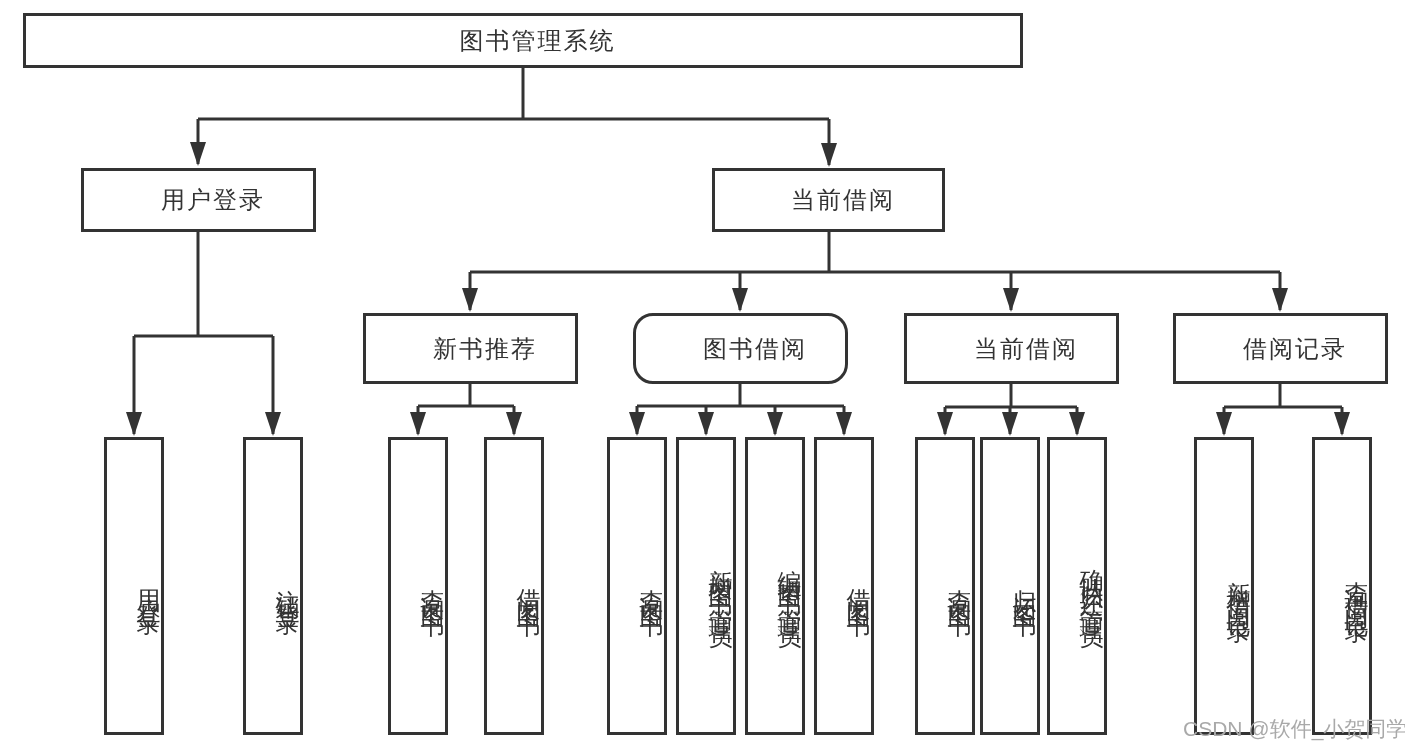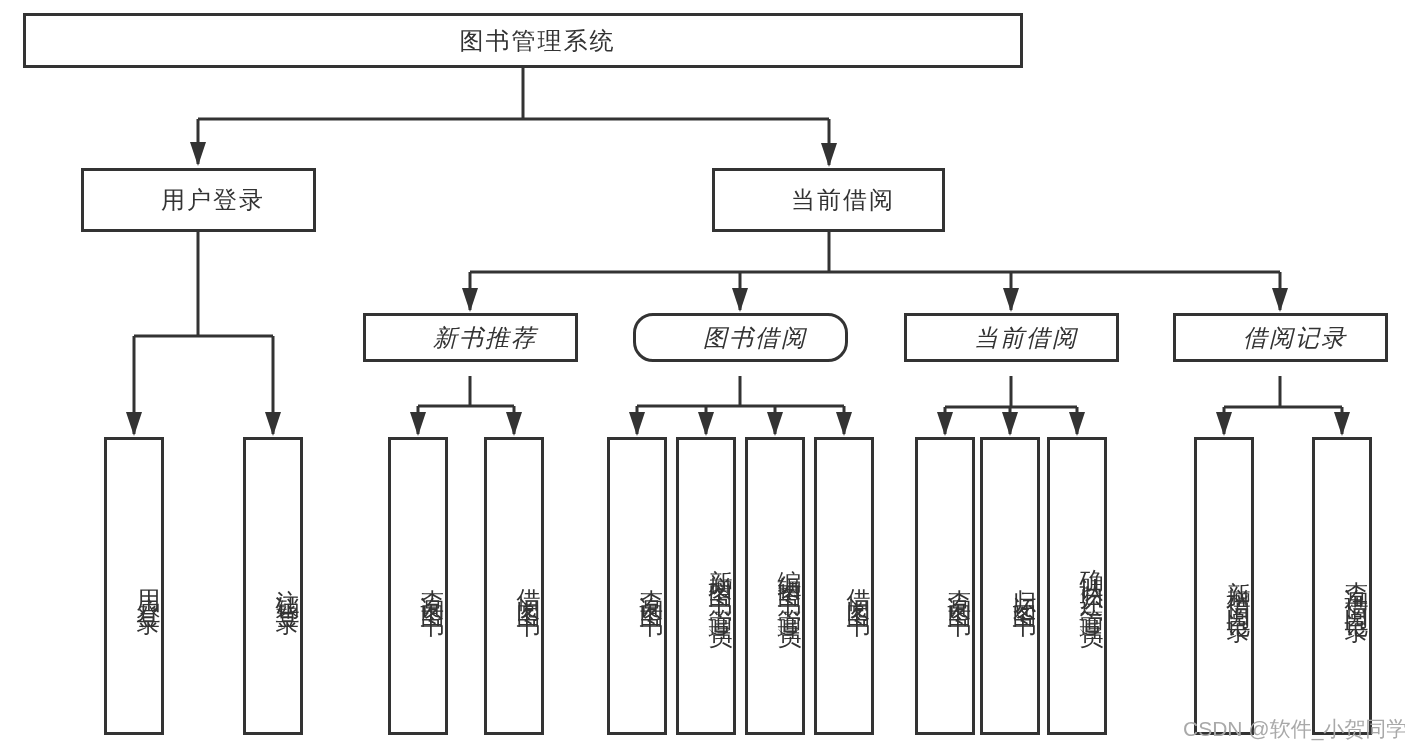--- a/index.html
+++ b/index.html
@@ -25,21 +25,21 @@
     background: #ffffff;
     display: flex;
     align-items: center;
     justify-content: center;
     text-align: center;
     padding-left: 29px;
   }
   .node.h { font-size: 24px; letter-spacing: 2px; }
   .node.root { left: 23px; top: 13px; width: 1000px; height: 55px; }
   .node.l2 { top: 168px; height: 64px; }
-  .node.l3 { top: 313px; width: 215px; height: 49px; font-style: italic; }
+  .node.l3 { top: 313px; width: 215px; height: 71px; }
   .node.leaf { top: 437px; width: 60px; height: 298px; }
   .leaf .vtext {
     writing-mode: vertical-rl;
     text-orientation: mixed;
     font-size: 24px;
     letter-spacing: 8px;
     line-height: 1;
     white-space: nowrap;
   }
   .watermark {

